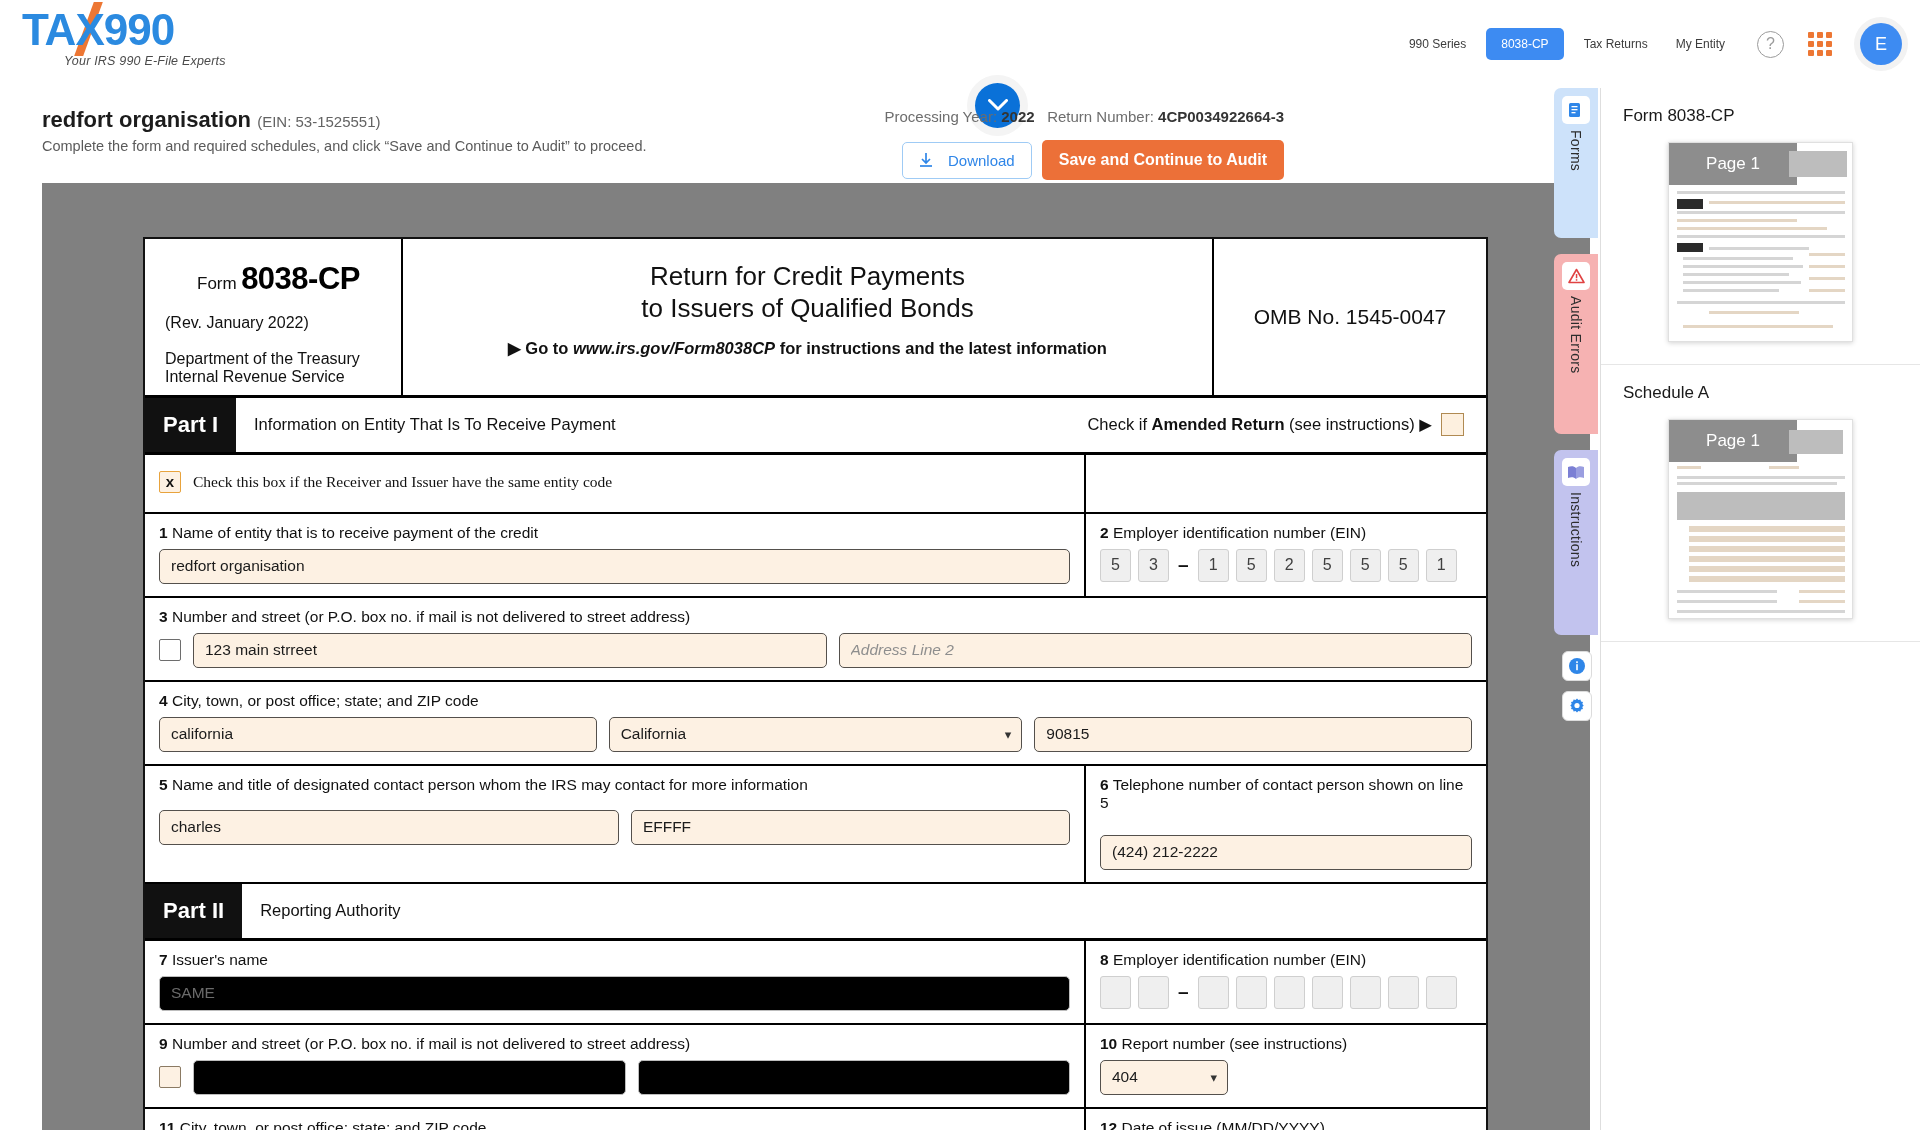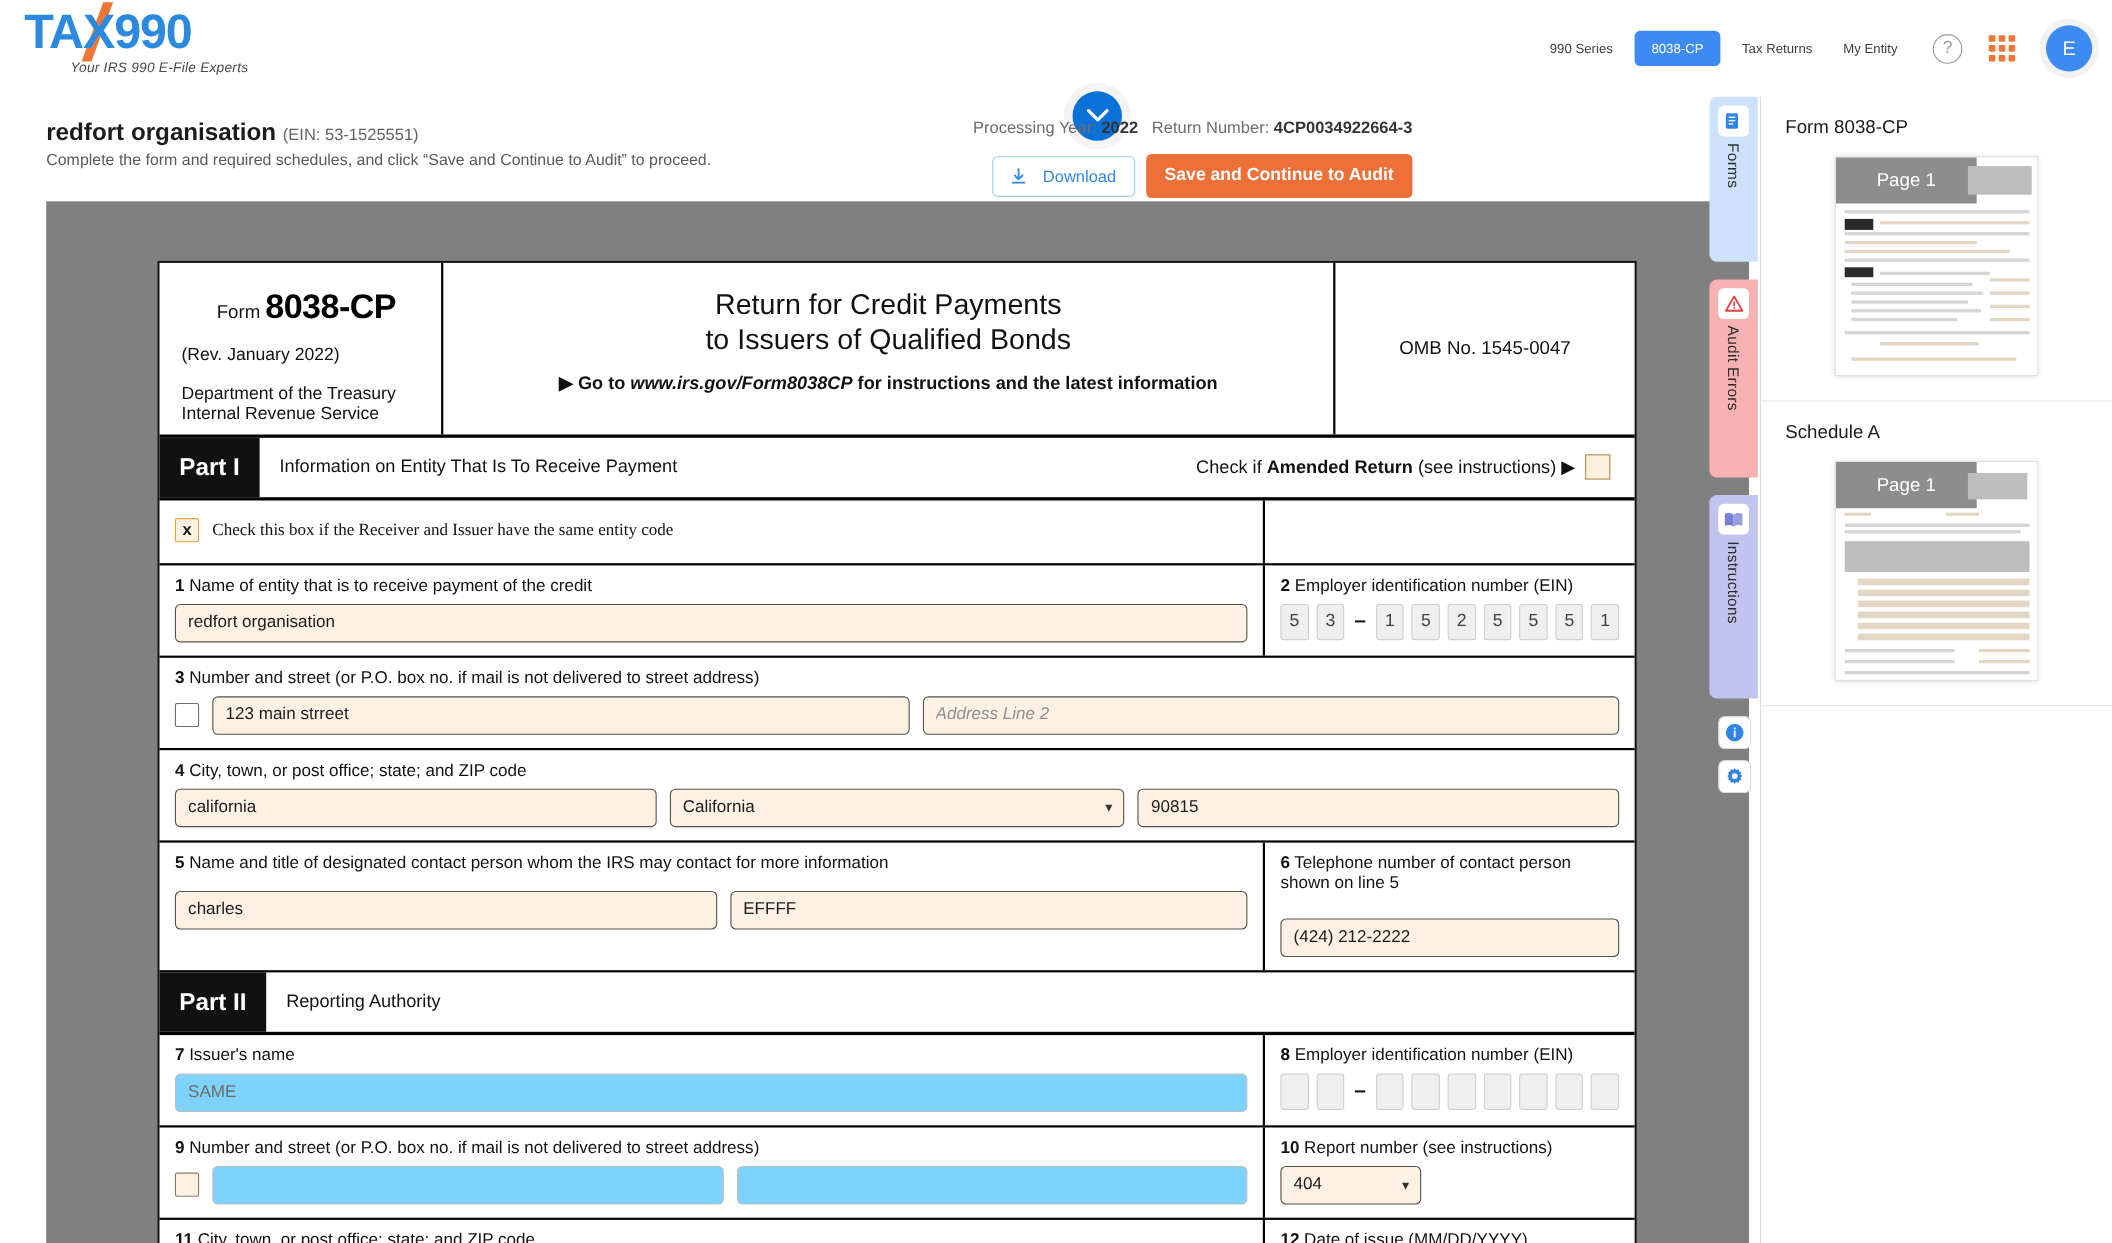--- a/index.html
+++ b/index.html
@@ -125,52 +125,52 @@
   .f-head-l { width: 258px; padding: 22px 0 8px 20px; border-right: 2px solid #000; }
   .f-form-label { font-size: 17px; color: #111; margin-left: 32px; }
   .f-form-no { font-size: 31px; font-weight: bold; letter-spacing: -.5px; }
   .f-rev { font-size: 16px; margin-top: 17px; color: #111; }
   .f-dept { font-size: 16px; margin-top: 18px; line-height: 1.15; color: #111; }
   .f-head-c { flex: 1; padding: 22px 10px 10px; text-align: center; border-right: 2px solid #000; }
   .f-title { font-size: 26px; font-weight: normal; line-height: 1.22; color: #111; }
   .f-goto { font-size: 16.5px; font-weight: bold; margin-top: 15px; color: #111; }
   .f-goto i { font-style: italic; }
   .f-head-r { width: 272px; display: flex; align-items: center; justify-content: center; }
-  .f-omb { font-size: 17px; color: #111; }
+  .f-omb { font-size: 21px; color: #111; }
 
   
   .part-row { display: flex; border-bottom: 3px solid #000; align-items: stretch; }
   .part-badge {
     background: #111; color: #fff; font-size: 22px; font-weight: bold;
     padding: 14px 18px; min-width: 86px; text-align: center;
     display: flex; align-items: center; justify-content: center;
   }
   .part-label { font-size: 16.5px; color: #111; display: flex; align-items: center; padding-left: 18px; flex: 1; }
   .part-right { font-size: 16.5px; color: #111; display: flex; align-items: center; gap: 9px; padding-right: 22px; }
   .amend-box {
     width: 23px; height: 23px; border: 1.5px solid #b08a52; background: #fdf0df;
   }
 
   
   .row { display: flex; border-bottom: 2px solid #000; }
   .cell { padding: 10px 14px 12px; }
   .cell.left { flex: 1; border-right: 2px solid #000; }
   .cell.full { flex: 1; }
-  .cell.right { width: 336px; }
+  .cell.right { width: 400px; }
   .lbl { font-size: 15.5px; color: #111; margin-bottom: 7px; }
   .lbl b { font-weight: bold; }
 
   .inp {
     background: #fdf1e3; border: 1.2px solid #54504c; border-radius: 5px;
     height: 35px; font-size: 15.5px; color: #1b1b1b;
     padding: 0 11px; font-family: "Liberation Sans", sans-serif;
     width: 100%;
   }
   .inp::placeholder { color: #8e8e8e; font-style: italic; }
-  .inp.dis { background: #7dd3fc; border-color: #bdbdbd; color: #6b6b6b; }
+  .inp.dis { background: #000000; border-color: #bdbdbd; color: #6b6b6b; }
   .inp.dis::placeholder { color: #8c8c8c; font-style: normal; }
   .sel-wrap { position: relative; flex: 1; }
   .sel-wrap .chev {
     position: absolute; right: 11px; top: 50%; transform: translateY(-50%);
     pointer-events: none; font-size: 13px; color: #333;
   }
 
   .cbox {
     width: 22px; height: 22px; border: 1.4px solid #6d6d6d;
     background: #fff; border-radius: 2px; flex: 0 0 22px;

